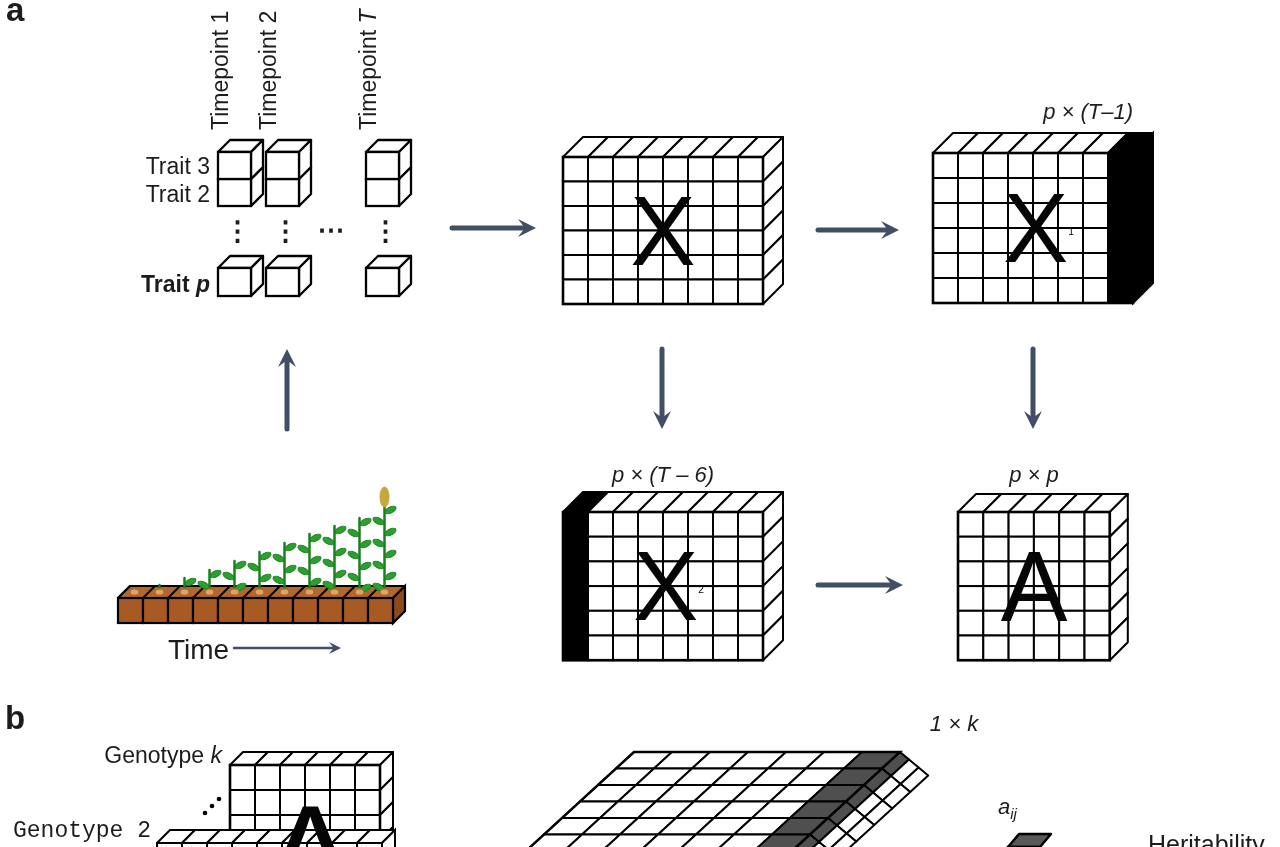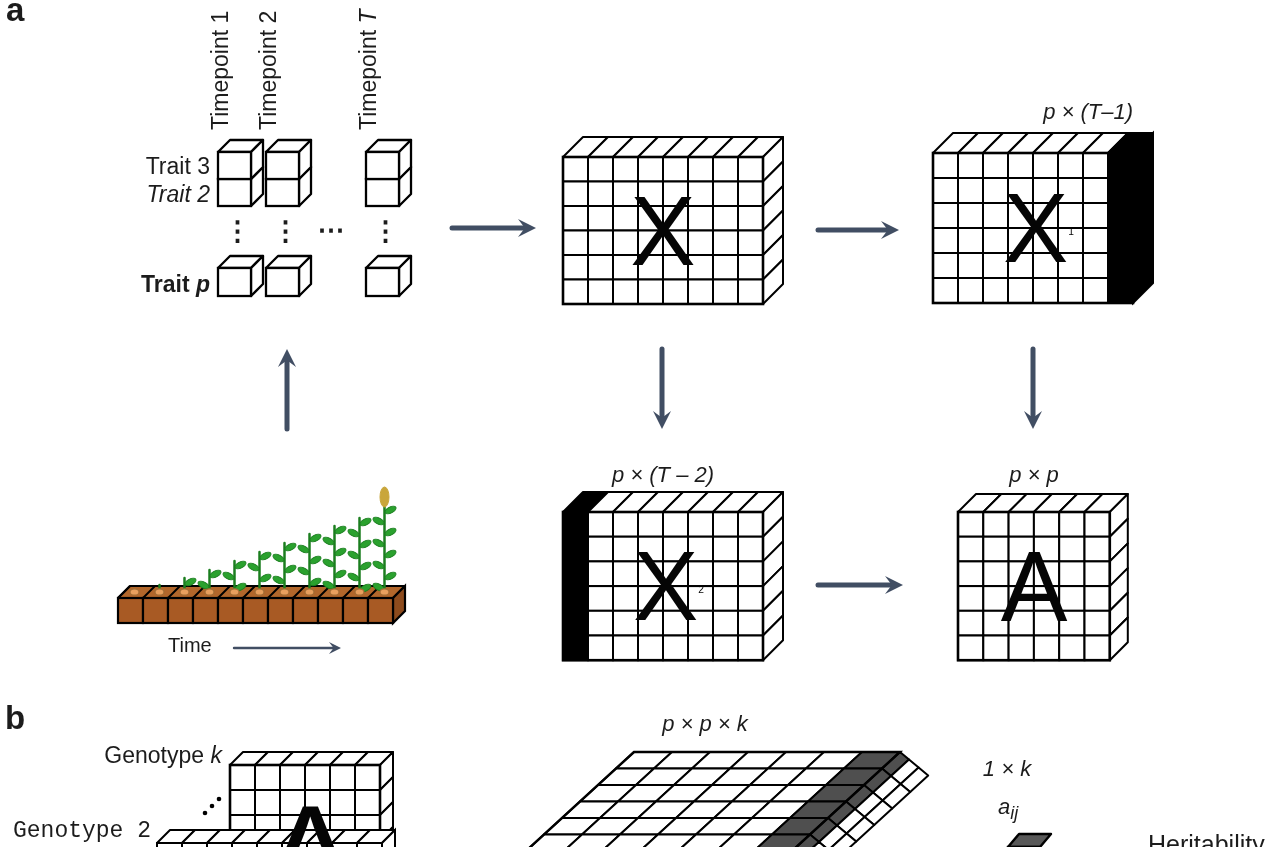--- a/index.html
+++ b/index.html
@@ -12,21 +12,21 @@
   .it{font-style:italic;}
   .panel{font-weight:700;font-size:33px;line-height:1;}
   .dim{font-style:italic;font-size:22px;text-align:center;white-space:nowrap;}
   .symbox{display:flex;align-items:center;justify-content:center;color:#050505;}
   .sym{font-size:98px;line-height:1;}
   .sub{font-size:0.64em;position:relative;top:0.42em;line-height:1;}
   .rot{transform-origin:0 100%;transform:rotate(-90deg);width:125px;height:24px;}
   .vd{font-size:27px;font-weight:700;line-height:1;text-align:center;}
   .bigA{font-size:142px;line-height:1;text-align:center;color:#050505;}
   .aij{font-size:22px;font-style:italic;}
-  .aij .s{font-size:18px;position:relative;top:5px;}
+  .aij .s{font-size:15px;position:relative;top:5px;}
 </style>
 </head>
 <body>
 
 <div class="page">
 
   <svg width="1280" height="847" viewBox="0 0 1280 847">
     <g id="g-matrix-X">
         <polygon points="563,157 583,137 608,137 588,157" fill="#ffffff" stroke="#000000" stroke-width="2" stroke-linejoin="round"></polygon>
         <polygon points="588,157 608,137 633,137 613,157" fill="#ffffff" stroke="#000000" stroke-width="2" stroke-linejoin="round"></polygon>
@@ -543,53 +543,52 @@
   </svg>
 
   <div class="abs panel" style="left:6px;top:-7px;">a</div>
   <div class="abs panel" style="left:5px;top:701px;">b</div>
 
   <div class="abs lbl rot" style="left:231px;top:106px;">Timepoint 1</div>
   <div class="abs lbl rot" style="left:279px;top:106px;">Timepoint 2</div>
   <div class="abs lbl rot" style="left:379px;top:106px;"><span>Timepoint </span><span class="it">T</span></div>
 
   <div class="abs lbl rt" style="left:118px;top:153px;width:92px;">Trait 3</div>
-  <div class="abs lbl rt" style="left:118px;top:181px;width:92px;font-style:italic;">Trait 2</div>
+  <div class="abs lbl rt" style="left:118px;top:181px;width:92px;">Trait 2</div>
   <div class="abs lbl rt" style="left:118px;top:271px;width:92px;font-weight:bold;"><span>Trait </span><span class="it">p</span></div>
 
   <div class="abs vd" style="left:224px;top:218px;width:22px;">⋮</div>
   <div class="abs vd" style="left:272px;top:218px;width:22px;">⋮</div>
   <div class="abs vd" style="left:372px;top:218px;width:22px;">⋮</div>
   <div class="abs vd" style="left:314px;top:217px;width:34px;">⋯</div>
 
   <div class="abs dim" style="left:933px;top:99px;width:200px;text-align:right;">p × (T–1)</div>
-  <div class="abs dim" style="left:563px;top:462px;width:200px;">p × (T – 2)</div>
+  <div class="abs dim" style="left:563px;top:462px;width:200px;">p × (T – 6)</div>
   <div class="abs dim" style="left:958px;top:462px;width:152px;">p × p</div>
 
   <div class="abs symbox" style="left:563px;top:157px;width:200px;height:147px;">
       <span class="sym">X</span>
       <span class="sub"></span>
     </div>
   <div class="abs symbox" style="left:951px;top:153px;width:175px;height:150px;">
       <span class="sym">X</span>
       <span class="sub">1</span>
     </div>
   <div class="abs symbox" style="left:581px;top:512px;width:175px;height:148px;">
       <span class="sym">X</span>
       <span class="sub">2</span>
     </div>
   <div class="abs symbox" style="left:958px;top:512px;width:152px;height:148px;">
       <span class="sym" style="font-size:100px;">A</span>
     </div>
 
-  <div class="abs lbl" style="left:168px;top:634px;font-size:20px;">Time</div>
+  <div class="abs lbl" style="left:168px;top:634px;font-size:28px;">Time</div>
 
   <div class="abs lbl rt" style="left:90px;top:742px;width:132px;"><span>Genotype </span><span class="it">k</span></div>
   <div class="abs lbl rt" style="left:13px;top:818px;width:120px;font-family:Liberation Mono, monospace;">Genotype 2</div>
   <div class="abs lbl rt" style="left:0px;top:844px;width:120px;">Genotype 1</div>
   <div class="abs bigA" style="left:240px;top:785px;width:140px;">A</div>
 
-  <div class="abs dim" style="left:605px;top:711px;width:200px;">p × p × k</div>
-  <div class="abs dim" style="left:947px;top:711px;width:120px;margin-top:45px;">1 × k</div>
+  <div class="abs dim" style="left:894px;top:711px;width:120px;">1 × k</div>
   <div class="abs aij" style="left:998px;top:794px;"><span>a</span><span class="s">ij</span></div>
   <div class="abs lbl" style="left:1148px;top:830px;font-size:25px;">Heritability</div>
 
 </div>
 
 </body></html>

